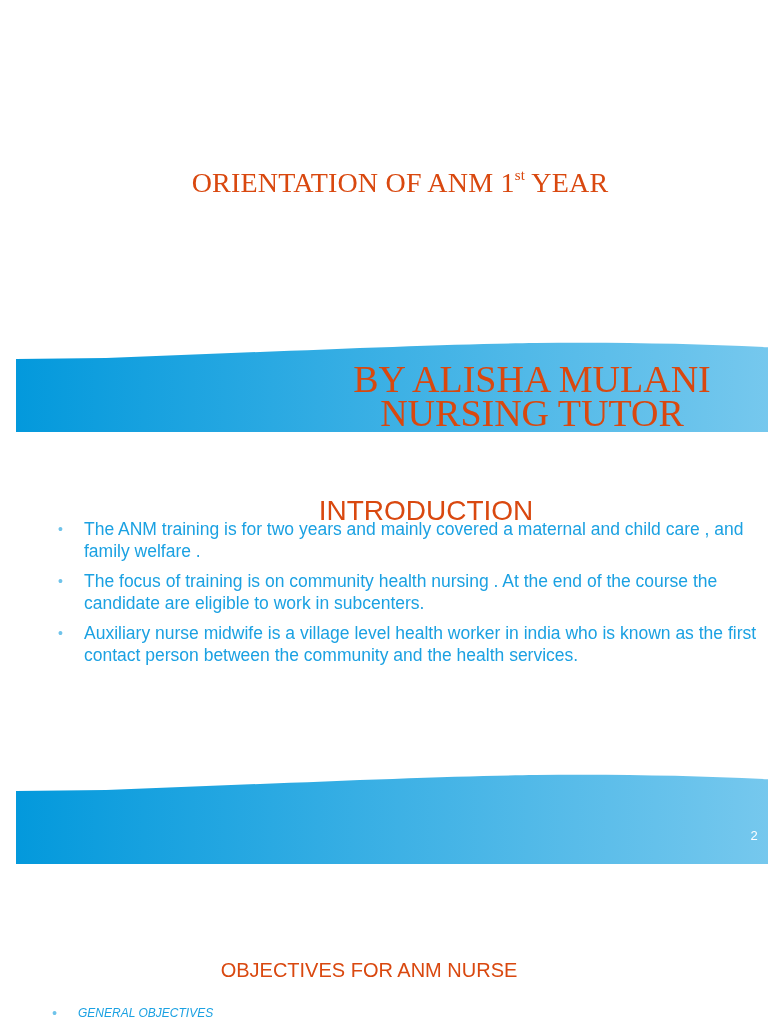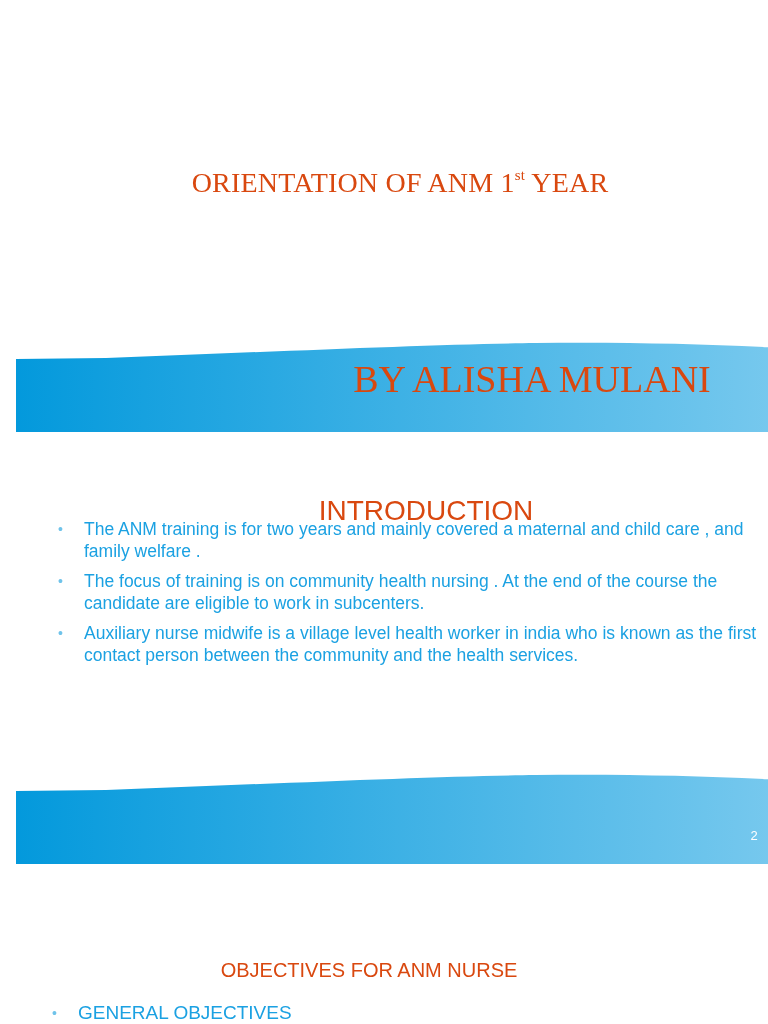--- a/index.html
+++ b/index.html
@@ -27,21 +27,21 @@
     .intro-heading { left: 0; width: 732px; top: 40px; text-align: center; font-size: 28px; margin-left: 44px; }
     .obj-heading { left: 0; width: 706px; top: 78px; text-align: center; font-size: 20px; }
     ul.bullets {
       position: absolute; margin: 0; padding: 0; list-style: none;
       font-family: "Liberation Sans", "DejaVu Sans", sans-serif;
       color: #1ba1e2;
     }
     .slide2 ul.bullets { left: 40px; top: 86px; width: 715px; font-size: 17.5px; line-height: 22px; }
     .slide2 ul.bullets li { position: relative; padding-left: 28px; margin-bottom: 8px; }
     .slide2 ul.bullets li::before { content: "•"; position: absolute; left: 2px; top: 0; color: #6fc3ea; font-size: 14px; }
-    .slide3 ul.bullets { left: 34px; top: 138px; width: 700px; font-size: 19px; line-height: 22px; }
+    .slide3 ul.bullets { left: 34px; top: 138px; width: 700px; font-size: 12px; line-height: 22px; font-style: italic; }
     .slide3 ul.bullets li { position: relative; padding-left: 28px; }
     .slide3 ul.bullets li::before { content: "•"; position: absolute; left: 2px; top: 0; color: #6fc3ea; font-size: 14px; }
     .page-number {
       position: absolute; left: 728px; top: 396px; width: 20px; text-align: center;
       font-family: "Liberation Sans", "DejaVu Sans", sans-serif; font-size: 13px; color: #ffffff;
     }
   </style>
 </head>
 <body>
 
@@ -51,20 +51,21 @@
     <defs>
       <linearGradient id="wg1" x1="0" y1="0" x2="1" y2="0">
         <stop offset="0" stop-color="#0399dc"></stop>
         <stop offset="1" stop-color="#78c9ee"></stop>
       </linearGradient>
     </defs>
     <path d="M0,19 L90,18 C250,12 420,4 520,3 C610,2 690,4 768,8 L768,92 L0,92 Z" fill="url(#wg1)"></path>
   </svg>
   <div class="title-serif author">
     <div>BY ALISHA MULANI</div>
+    <div>NURSING TUTOR</div>
   </div>
 </section>
 
 <section class="slide slide2">
   <h2 class="heading-sans intro-heading">INTRODUCTION</h2>
   <ul class="bullets">
     <li>The ANM training is  for two years and mainly covered a maternal and child care , and family welfare .</li>
     <li>The focus of training is on community health nursing . At the end of the course the candidate are eligible to work in subcenters.</li>
     <li>Auxiliary nurse midwife is a village level health worker in india who is known as the first contact person between the community and the health services.</li>
   </ul>

